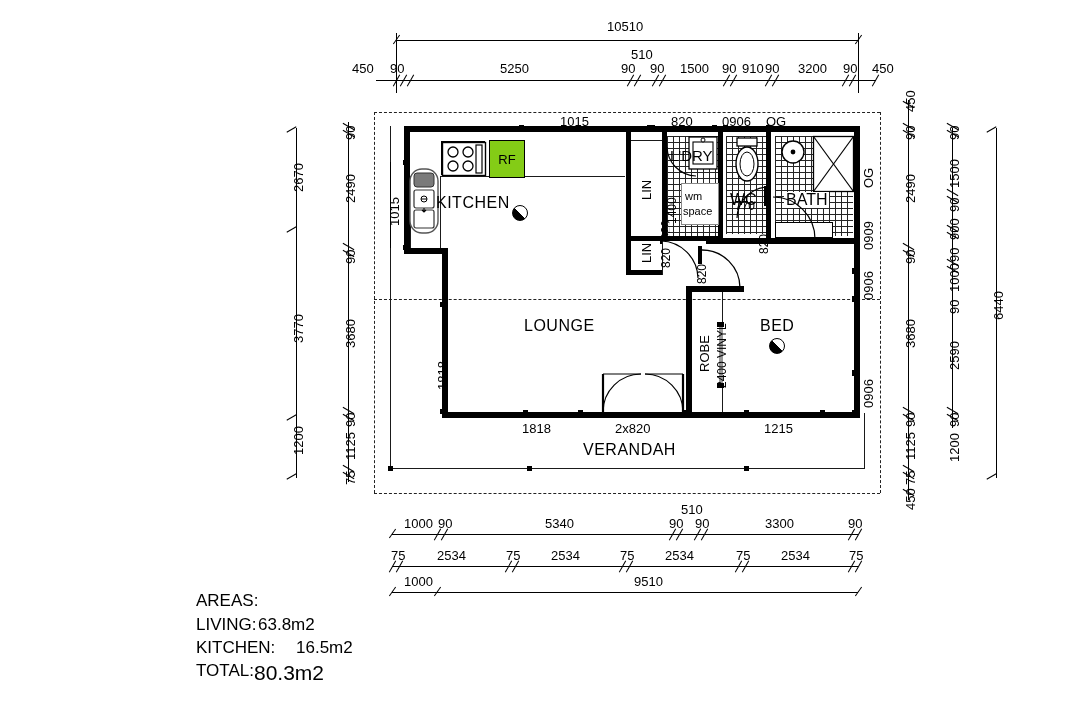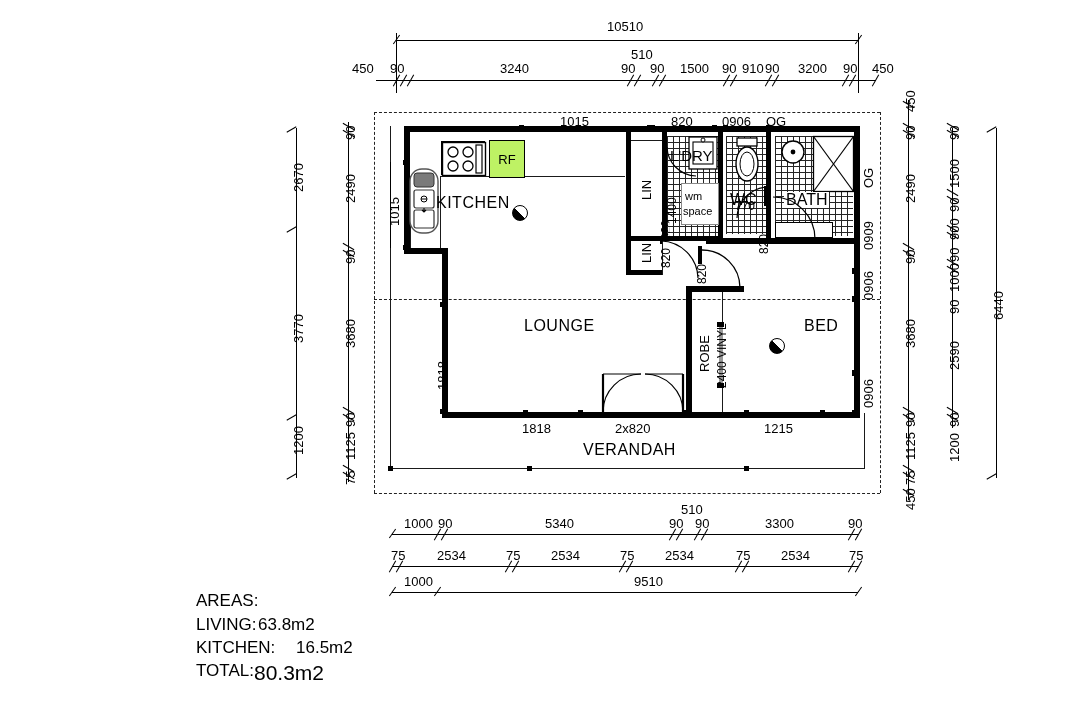--- a/index.html
+++ b/index.html
@@ -112,21 +112,21 @@
     position: absolute;
     width: 16px; height: 16px;
     border-radius: 50%;
     border: 1.5px solid #000;
     background:
       linear-gradient(45deg, #000 0 50%, #fff 50% 100%);
   }
   .boxlbl {
     position: absolute;
     border: 1.5px solid #000;
-    background: #bef264;
+    background: #84cc16;
     font-size: 13px;
     display: flex;
     align-items: center;
     justify-content: center;
     color: #000;
   }
   .tileblock6 {
     position: absolute;
     background:
       repeating-linear-gradient(to right, #000 0 1px, transparent 1px 6px),
@@ -167,21 +167,21 @@
     <div class="tick" style="left:726px; top:74px;"></div>
     <div class="tick" style="left:733px; top:74px;"></div>
     <div class="tick" style="left:768px; top:74px;"></div>
     <div class="tick" style="left:775px; top:74px;"></div>
     <div class="tick" style="left:845px; top:74px;"></div>
     <div class="tick" style="left:852px; top:74px;"></div>
     <div class="tick" style="left:875px; top:74px;"></div>
 
     <div class="lbl dim" style="left:352px; top:62px;">450</div>
     <div class="lbl dim" style="left:390px; top:62px;">90</div>
-    <div class="lbl dim" style="left:500px; top:62px;">3240</div>
+    <div class="lbl dim" style="left:500px; top:62px;">5250</div>
     <div class="lbl dim" style="left:621px; top:62px;">90</div>
     <div class="lbl dim" style="left:631px; top:48px;">510</div>
     <div class="lbl dim" style="left:650px; top:62px;">90</div>
     <div class="lbl dim" style="left:680px; top:62px;">1500</div>
     <div class="lbl dim" style="left:722px; top:62px;">90</div>
     <div class="lbl dim" style="left:742px; top:62px;">910</div>
     <div class="lbl dim" style="left:765px; top:62px;">90</div>
     <div class="lbl dim" style="left:798px; top:62px;">3200</div>
     <div class="lbl dim" style="left:843px; top:62px;">90</div>
     <div class="lbl dim" style="left:872px; top:62px;">450</div>
@@ -412,21 +412,21 @@
   <div>
     <div class="thin" style="left:722px; top:292px; width:1px; height:120px;"></div>
     <div class="vlbl" style="left:698px; top:372px; font-size:13px;">ROBE</div>
 
     <div style="position:absolute; left:719px; top:324px; width:4px; height:60px; background:#999;"></div>
     <div class="dot" style="left:717px; top:322px; width:7px; height:5px;"></div>
     <div class="dot" style="left:717px; top:383px; width:7px; height:5px;"></div>
     <div class="vlbl dimsm" style="left:716px; top:388px;">2400 VINYL</div>
   </div>
 
-  <div class="room" style="left:760px; top:317px;margin-left:44px;">BED</div>
+  <div class="room" style="left:760px; top:317px;">BED</div>
   <div class="northpt" style="left:769px; top:338px;"></div>
 
   <div>
     <svg class="abs" style="left:600px; top:372px;" width="86" height="42">
       <path d="M3 40 A 38 38 0 0 1 41 2" fill="none" stroke="#000" stroke-width="1.2"></path>
       <path d="M83 40 A 38 38 0 0 0 45 2" fill="none" stroke="#000" stroke-width="1.2"></path>
       <line x1="3" y1="2" x2="3" y2="40" stroke="#000" stroke-width="2.2"></line>
       <line x1="83" y1="2" x2="83" y2="40" stroke="#000" stroke-width="2.2"></line>
       <line x1="3" y1="2" x2="41" y2="2" stroke="#000" stroke-width="1.2"></line>
       <line x1="45" y1="2" x2="83" y2="2" stroke="#000" stroke-width="1.2"></line>

